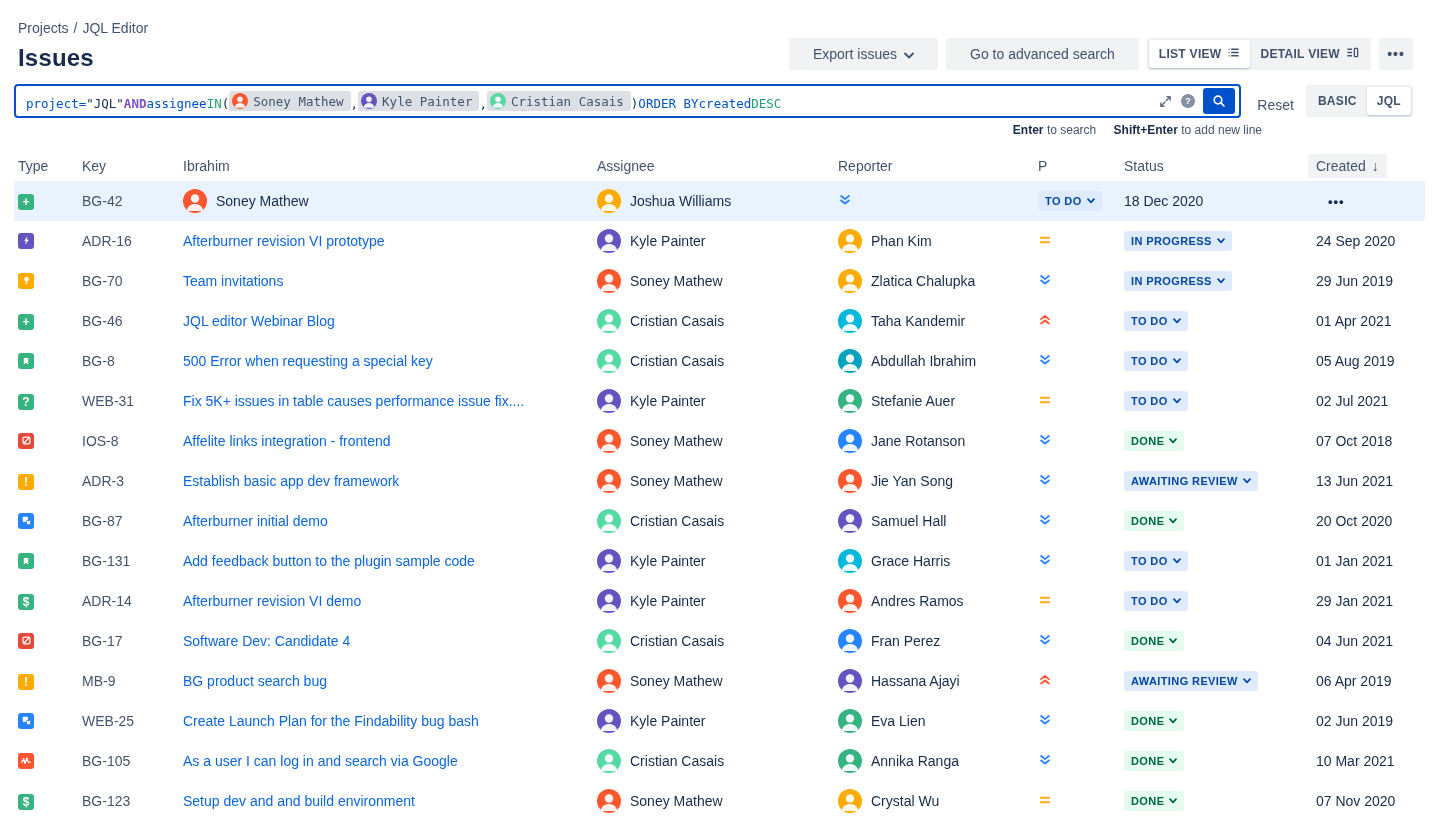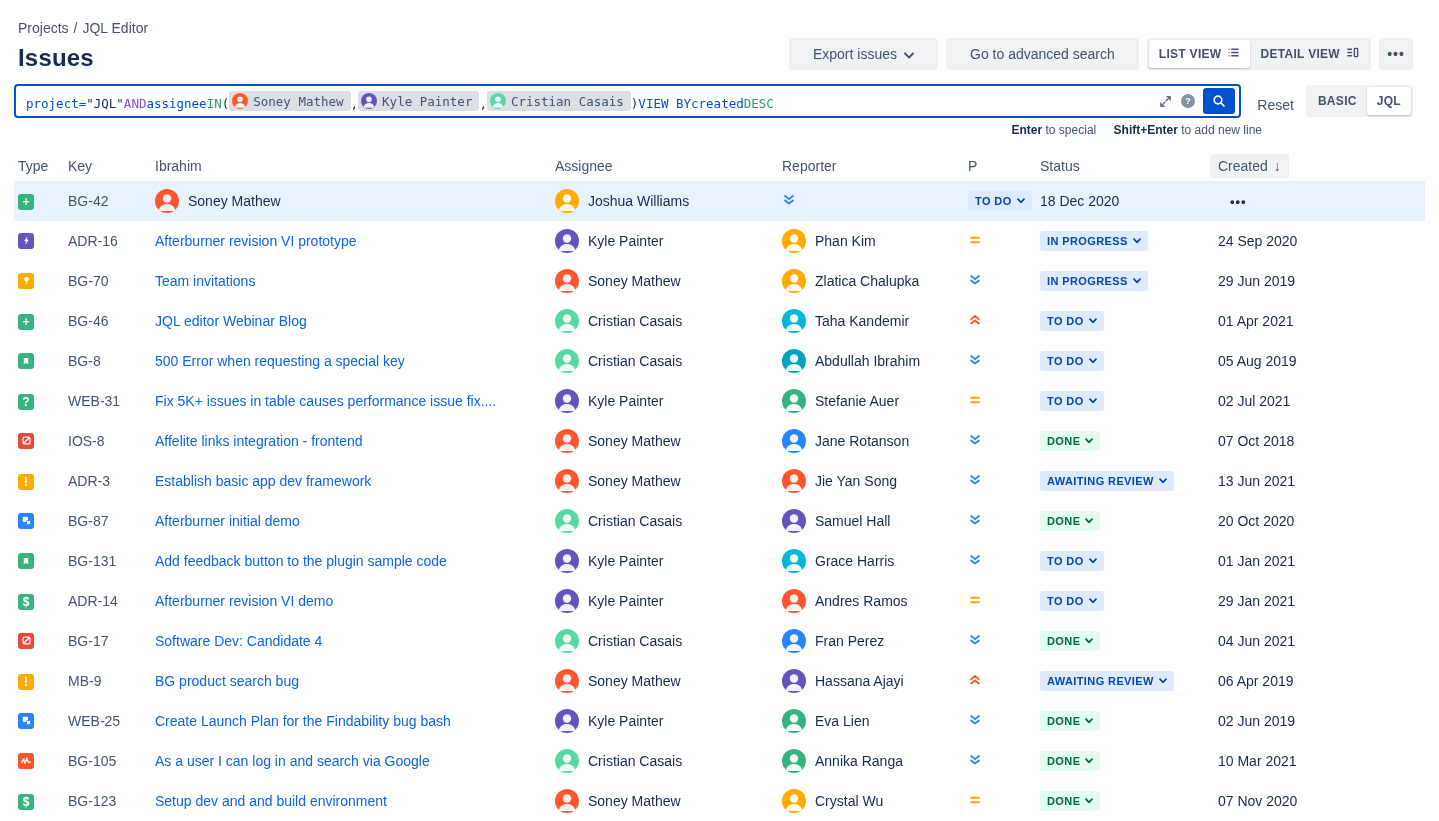--- a/index.html
+++ b/index.html
@@ -57,21 +57,21 @@
   .search-btn { width: 32px; height: 26px; border-radius: 3px; background: #0052CC; }
   .reset-link { margin: 8px 12px 0 16px; color: #44546F; font-size: 14px; background: none; border: none; cursor: pointer; font-family: "Liberation Sans", sans-serif; }
   
   .hint-line { text-align: right; padding-right: 177px; margin-top: 5px; font-size: 12px; color: #44546F; }
   .hint-line b { color: #172B4D; font-weight: 700; }
   .hint-gap { display: inline-block; width: 14px; }
   
   .issue-grid {
     display: grid;
     grid-template-columns: 50px 87px 400px 227px 186px 72px 178px 149px 1fr;
-    align-items: center; margin: 0 14px; padding-left: 4px;
+    align-items: center; margin: 0 14px; padding-left: 4px; gap: 14px;
   }
   .table-header { margin-top: 14px; height: 30px; color: #44546F; font-size: 14px; }
   .table-header .hcell { cursor: pointer; }
   .sort-pill { display: inline-flex; align-items: center; gap: 6px; background: #F1F2F4; border-radius: 3px; padding: 4px 8px; margin-left: -8px; }
   .rows {}
   .issue-row { height: 40px; cursor: pointer; }
   .issue-row.selected { background: #E9F2FF; }
   .type-icon {
     width: 16px; height: 16px; border-radius: 3px; color: #fff;
     display: inline-flex; align-items: center; justify-content: center;
@@ -134,21 +134,21 @@
     <button class="btn more-btn">•••</button>
   </div>
 </div>
 
 <div class="search-row">
   <div class="jql-box">
     <div class="jql-tokens">
         <span style="color: rgb(0, 82, 204);">project</span>
         <span style="color: rgb(0, 82, 204);">=</span>
         <span style="color: rgb(23, 43, 77);">"JQL"</span>
-        <span style="color: rgb(130, 82, 199);">AND</span>
+        <span style="color: rgb(130, 82, 199); font-weight: bold;">AND</span>
         <span style="color: rgb(0, 82, 204);">assignee</span>
         <span style="color: rgb(34, 160, 107);">IN</span>
         <span style="color: rgb(23, 43, 77);">(</span>
         <span class="jql-chip"><span class="chip-avatar" style="background: rgb(255, 86, 48);">
             <svg viewBox="0 0 24 24" width="16" height="16">
               <circle cx="12" cy="9.5" r="4.2" fill="rgba(255,255,255,.92)"></circle>
               <path d="M3.5 22c.9-4.6 4.4-7 8.5-7s7.6 2.4 8.5 7z" fill="rgba(255,255,255,.92)"></path>
             </svg>
           </span>Soney Mathew</span>
         <span style="color: rgb(23, 43, 77);">,</span>
@@ -159,21 +159,21 @@
             </svg>
           </span>Kyle Painter</span>
         <span style="color: rgb(23, 43, 77);">,</span>
         <span class="jql-chip"><span class="chip-avatar" style="background: rgb(87, 217, 163);">
             <svg viewBox="0 0 24 24" width="16" height="16">
               <circle cx="12" cy="9.5" r="4.2" fill="rgba(255,255,255,.92)"></circle>
               <path d="M3.5 22c.9-4.6 4.4-7 8.5-7s7.6 2.4 8.5 7z" fill="rgba(255,255,255,.92)"></path>
             </svg>
           </span>Cristian Casais</span>
         <span style="color: rgb(23, 43, 77);">)</span>
-        <span style="color: rgb(0, 82, 204);">VIEW BY</span>
+        <span style="color: rgb(0, 82, 204);">ORDER BY</span>
         <span style="color: rgb(0, 82, 204);">created</span>
         <span style="color: rgb(34, 160, 107);">DESC</span>
       </div>
     <div class="jql-icons">
       <button class="icon-btn">
           <svg width="15" height="15" viewBox="0 0 16 16">
             <g fill="none" stroke="#626F86" stroke-width="1.5" stroke-linecap="round" stroke-linejoin="round">
               <path d="M9.5 3h3.5v3.5M12.8 3.2 8.7 7.3"></path>
               <path d="M6.5 13H3V9.5M3.2 12.8l4.1-4.1"></path>
             </g>
@@ -195,21 +195,21 @@
   </div>
   <button class="reset-link">Reset</button>
   <div class="seg">
     <button class="seg-item">BASIC</button>
     <button class="seg-item active">JQL</button>
   </div>
 </div>
 
 <div class="hint-line">
   <b>Enter</b>
-  <span>to special</span><span class="hint-gap"></span>
+  <span>to search</span><span class="hint-gap"></span>
   <b>Shift+Enter</b>
   <span>to add new line</span>
 </div>
 
 <div class="issue-grid table-header">
   <div class="hcell">Type</div>
   <div class="hcell">Key</div>
   <div class="hcell">Ibrahim</div>
   <div class="hcell">Assignee</div>
   <div class="hcell">Reporter</div>

